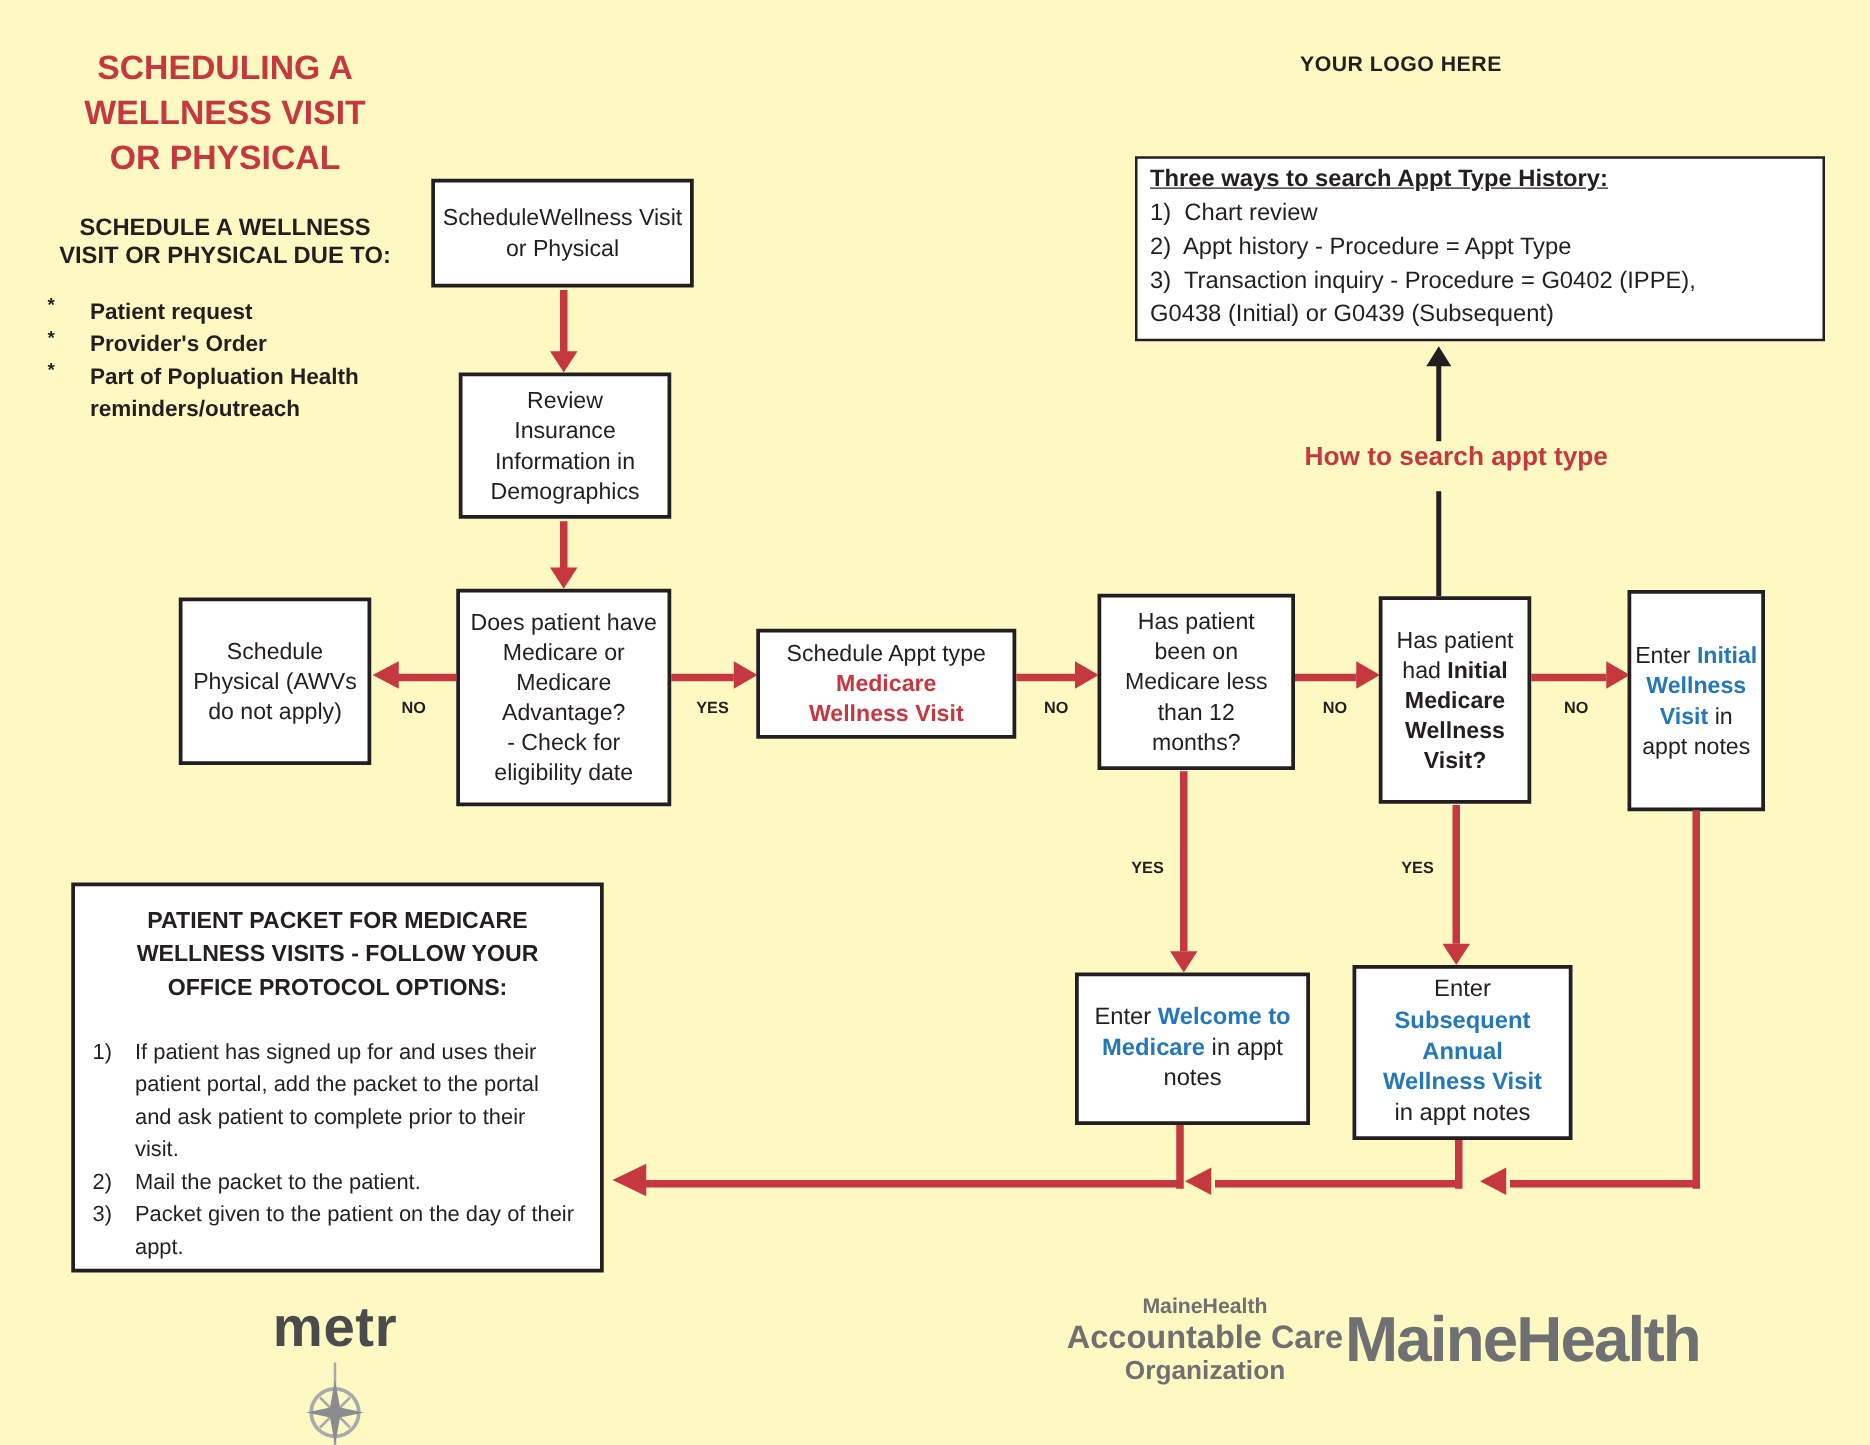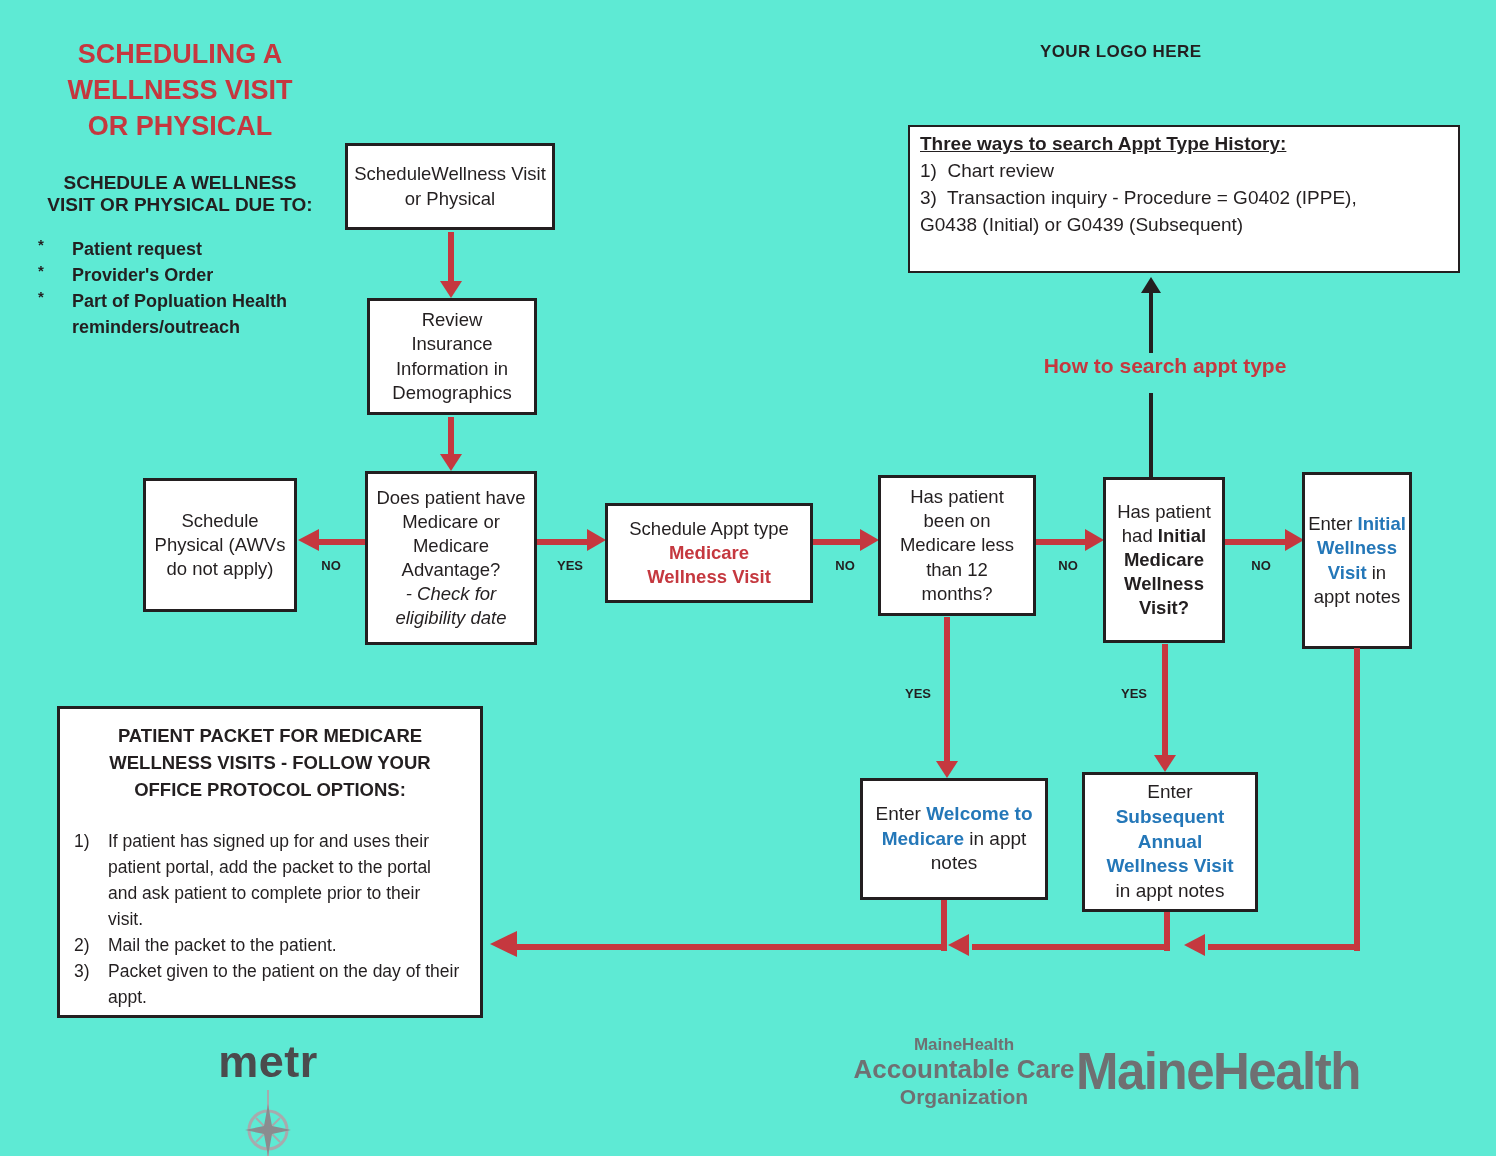--- a/index.html
+++ b/index.html
@@ -3,21 +3,21 @@
 <meta charset="utf-8">
 <style>
   :root{
     --red:#c5383f;
     --blue:#2477b8;
     --ink:#231f20;
     --gray:#6f7072;
   }
   html,body{margin:0;padding:0;background:#fff;}
   body{font-family:"Liberation Sans","DejaVu Sans",sans-serif;color:var(--ink);}
-  .canvas{position:relative;width:1496px;height:1156px;background:#5eead4;overflow:hidden;}
+  .canvas{position:relative;width:1496px;height:1156px;background:#fef9c3;overflow:hidden;}
   .abs{position:absolute;}
   .box{position:absolute;border:3px solid var(--ink);background:#fff;
        display:flex;align-items:center;justify-content:center;text-align:center;
        font-size:18.5px;line-height:1.3;color:var(--ink);box-sizing:border-box;}
   .note-box{position:absolute;border:2px solid var(--ink);background:#fff;box-sizing:border-box;
        font-size:19px;line-height:1.42;color:var(--ink);text-align:left;padding:4px 10px;}
   .packet-box{position:absolute;border:3px solid var(--ink);background:#fff;box-sizing:border-box;
        padding:14px 14px;font-size:17.5px;line-height:1.48;}
   .red-b{color:var(--red);font-weight:bold;}
   .blue-b{color:var(--blue);font-weight:bold;}
@@ -73,20 +73,21 @@
       <span class="bullet-marker">*</span>
       <span class="bullet-text" style="width:220px;flex:0 0 220px;">Part of Popluation Health reminders/outreach</span>
     </div>
   </div>
 
   <div class="abs" style="left:1040px;top:42px;width:210px;font-size:17px;font-weight:600;letter-spacing:.4px;">YOUR LOGO HERE</div>
 
   <div class="note-box" style="left:908px;top:125px;width:552px;height:148px;">
     <div class="bold" style="text-decoration:underline;">Three ways to search Appt Type History:</div>
     <div class="pre">1)  Chart review</div>
+    <div class="pre">2)  Appt history - Procedure = Appt Type</div>
     <div class="pre">3)  Transaction inquiry - Procedure = G0402 (IPPE),</div>
     <div class="pre">G0438 (Initial) or G0439 (Subsequent)</div>
   </div>
 
   <div class="head-up-black" style="left:1141px;top:277px;"></div>
   <div class="shaft-v-black" style="left:1149px;top:292px;height:61px;"></div>
   <div class="abs" style="left:1020px;top:354px;width:290px;text-align:center;color:var(--red);font-weight:bold;font-size:21px;">How to search appt type</div>
   <div class="shaft-v-black" style="left:1149px;top:393px;height:85px;"></div>
 
   <div class="box" style="left:345px;top:143px;width:210px;height:87px;padding:0 5px;">
@@ -101,32 +102,32 @@
   </div>
 
   <div class="shaft-v" style="left:448px;top:417px;height:38px;"></div>
   <div class="head-down" style="left:440px;top:454px;"></div>
 
   <div class="box" style="left:143px;top:478px;width:154px;height:134px;padding:0 7px;">
     <div>Schedule Physical (AWVs do not apply)</div>
   </div>
 
   <div class="box" style="left:365px;top:471px;width:172px;height:174px;padding:0 8px;">
-    <div><span>Does patient have Medicare or Medicare Advantage?</span><span style="display:block;font-style:italic;">- Check for eligibility date</span></div>
+    <div><span>Does patient have Medicare or Medicare Advantage?</span><span style="display:block;">- Check for eligibility date</span></div>
   </div>
 
   <div class="head-left" style="left:298px;top:529px;"></div>
   <div class="shaft-h" style="left:316px;top:539px;width:49px;"></div>
   <div class="lbl" style="left:311px;top:558px;width:40px;">NO</div>
 
   <div class="shaft-h" style="left:537px;top:539px;width:50px;"></div>
   <div class="head-right" style="left:587px;top:529px;"></div>
   <div class="lbl" style="left:548px;top:558px;width:44px;">YES</div>
 
-  <div class="box" style="left:605px;top:503px;width:208px;height:100px;padding:12px 8px;">
+  <div class="box" style="left:605px;top:503px;width:208px;height:88px;padding:12px 8px;">
     <div>
       <div>Schedule Appt type</div>
       <div class="red-b" style="max-width:150px;margin:0 auto;">Medicare Wellness Visit</div>
     </div>
   </div>
 
   <div class="shaft-h" style="left:813px;top:539px;width:47px;"></div>
   <div class="head-right" style="left:860px;top:529px;"></div>
   <div class="lbl" style="left:825px;top:558px;width:40px;">NO</div>
 

